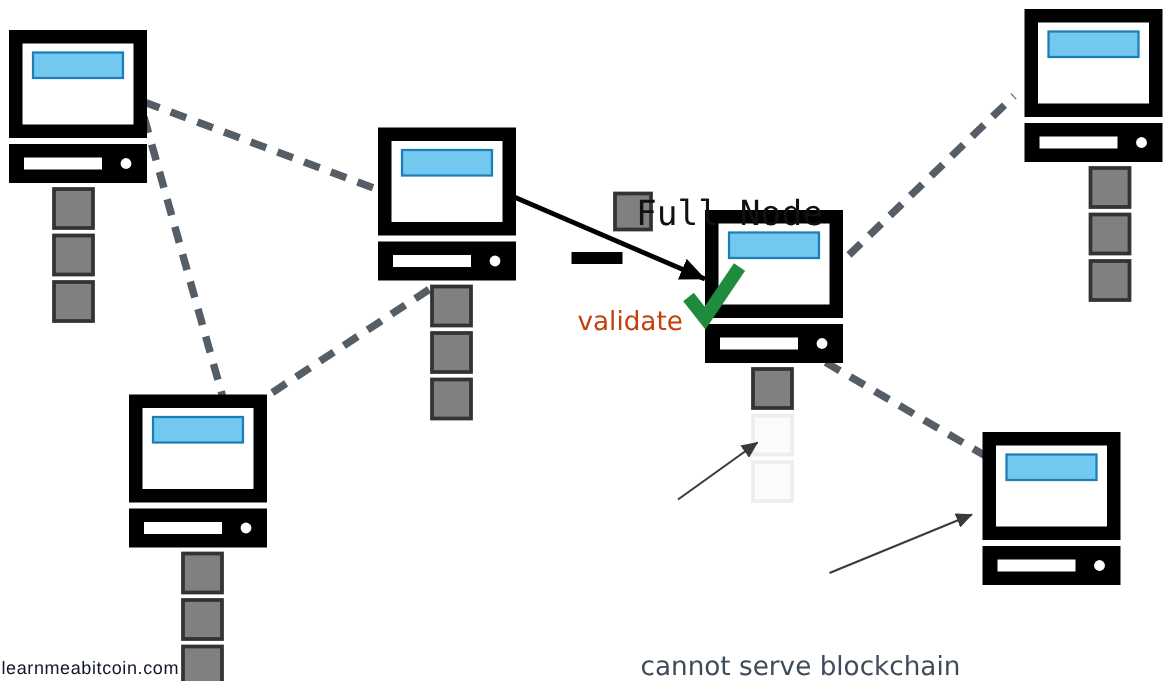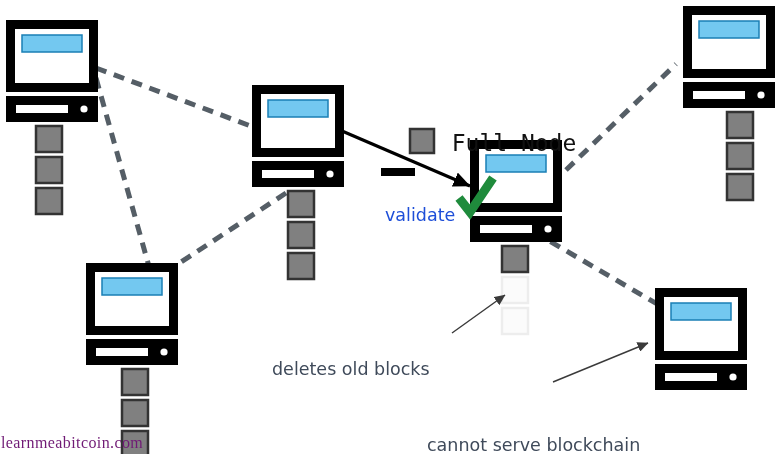--- a/index.html
+++ b/index.html
@@ -27,48 +27,48 @@
   svg.anno  { z-index: 3; }
 
   .label-title {
     position: absolute;
     z-index: 4;
     font-family: "DejaVu Sans Mono", monospace;
     font-size: 23px;
     color: #111111;
     line-height: 1.18;
     white-space: pre;
-    text-align: center;
+    text-align: left;
   }
   .label-note {
     position: absolute;
     z-index: 4;
     font-family: "DejaVu Sans", sans-serif;
     font-size: 17.5px;
     color: #3f4a5a;
     line-height: 1.22;
     white-space: pre;
   }
   .label-validate {
     position: absolute;
     z-index: 4;
     font-family: "DejaVu Sans", sans-serif;
     font-size: 17.5px;
-    color: #1d4ed8;
+    color: #c2410c;
     white-space: pre;
   }
   .watermark {
     position: absolute;
     z-index: 5;
     left: 1px;
     bottom: 2px;
-    font-family: Liberation Serif, serif;
-    font-size: 16px;
+    font-family: Liberation Sans, sans-serif;
+    font-size: 12px;
     letter-spacing: 0.4px;
-    color: #701a75;
+    color: #0f172a;
     white-space: pre;
   }
 </style>
 </head>
 <body>
 
 <div id="canvas">
 
   <svg class="layer links" viewBox="0 0 779 454">
       <line x1="96" y1="68" x2="256" y2="128" stroke="#555e66" stroke-width="5" stroke-dasharray="11 8" stroke-linecap="butt"></line>
@@ -161,21 +161,20 @@
       <line x1="553" y1="382" x2="648" y2="343" stroke="#3a3a3a" stroke-width="1.4" marker-end="url(#ah-small)"></line>
     </svg>
 
   <div class="label-title" style="left:424px; top:76px; width:180px;">
     <div>Full Node</div>
   </div>
 
   <div class="label-validate" style="left:385px; top:205px;">validate</div>
 
   <div class="label-note" style="left:272px; top:316px;">
-    <div>deletes old blocks</div>
   </div>
 
   <div class="label-note" style="left:427px; top:392px;">
     <div>cannot serve blockchain</div>
     
   </div>
 
   <div class="watermark">learnmeabitcoin.com</div>
 </div>
 

